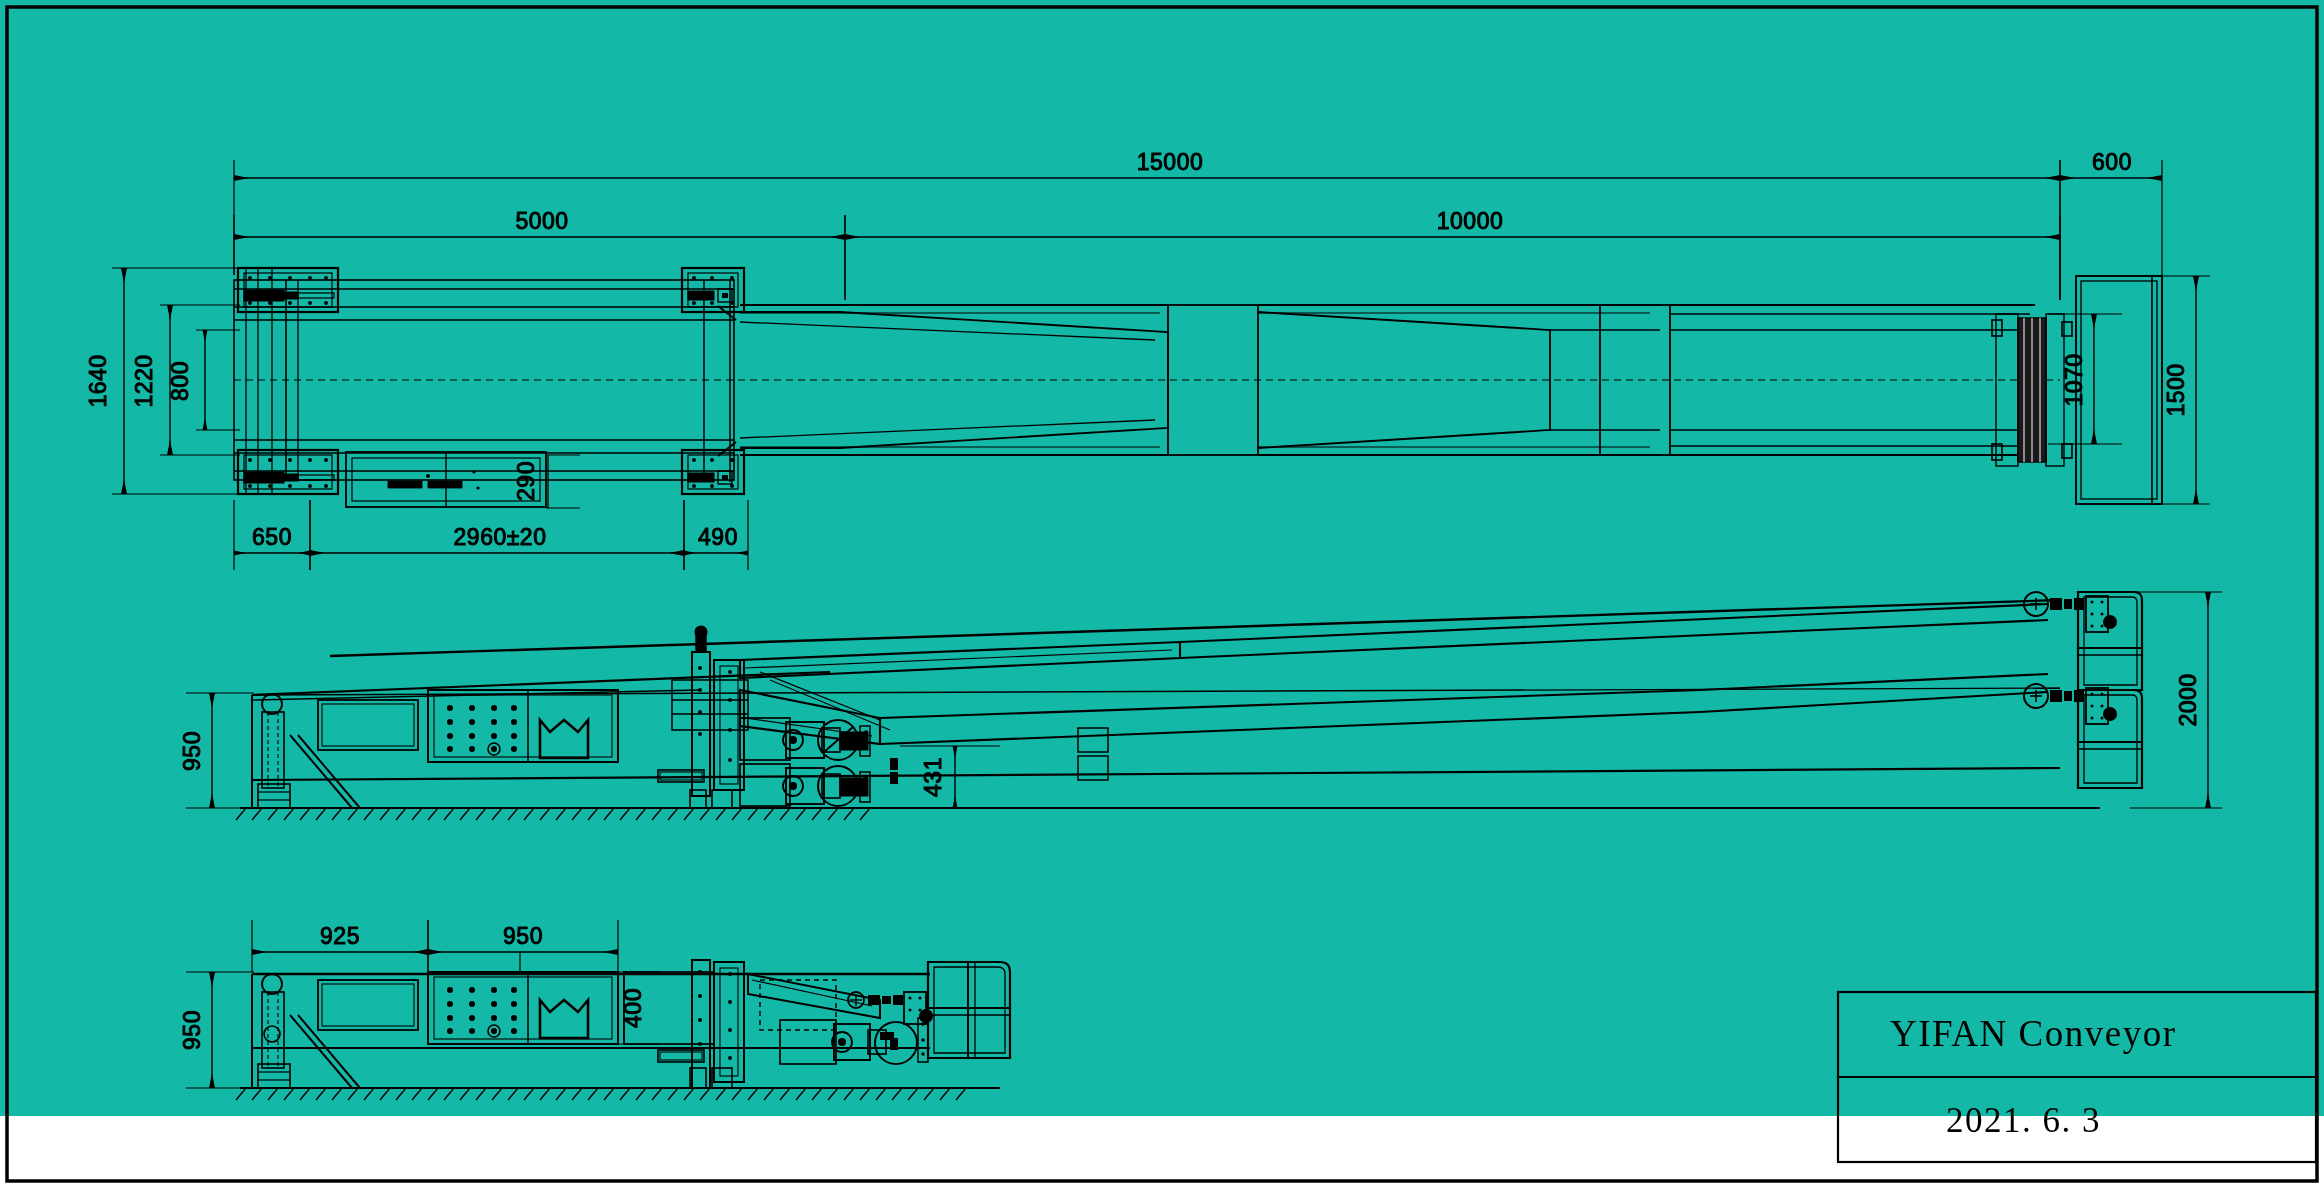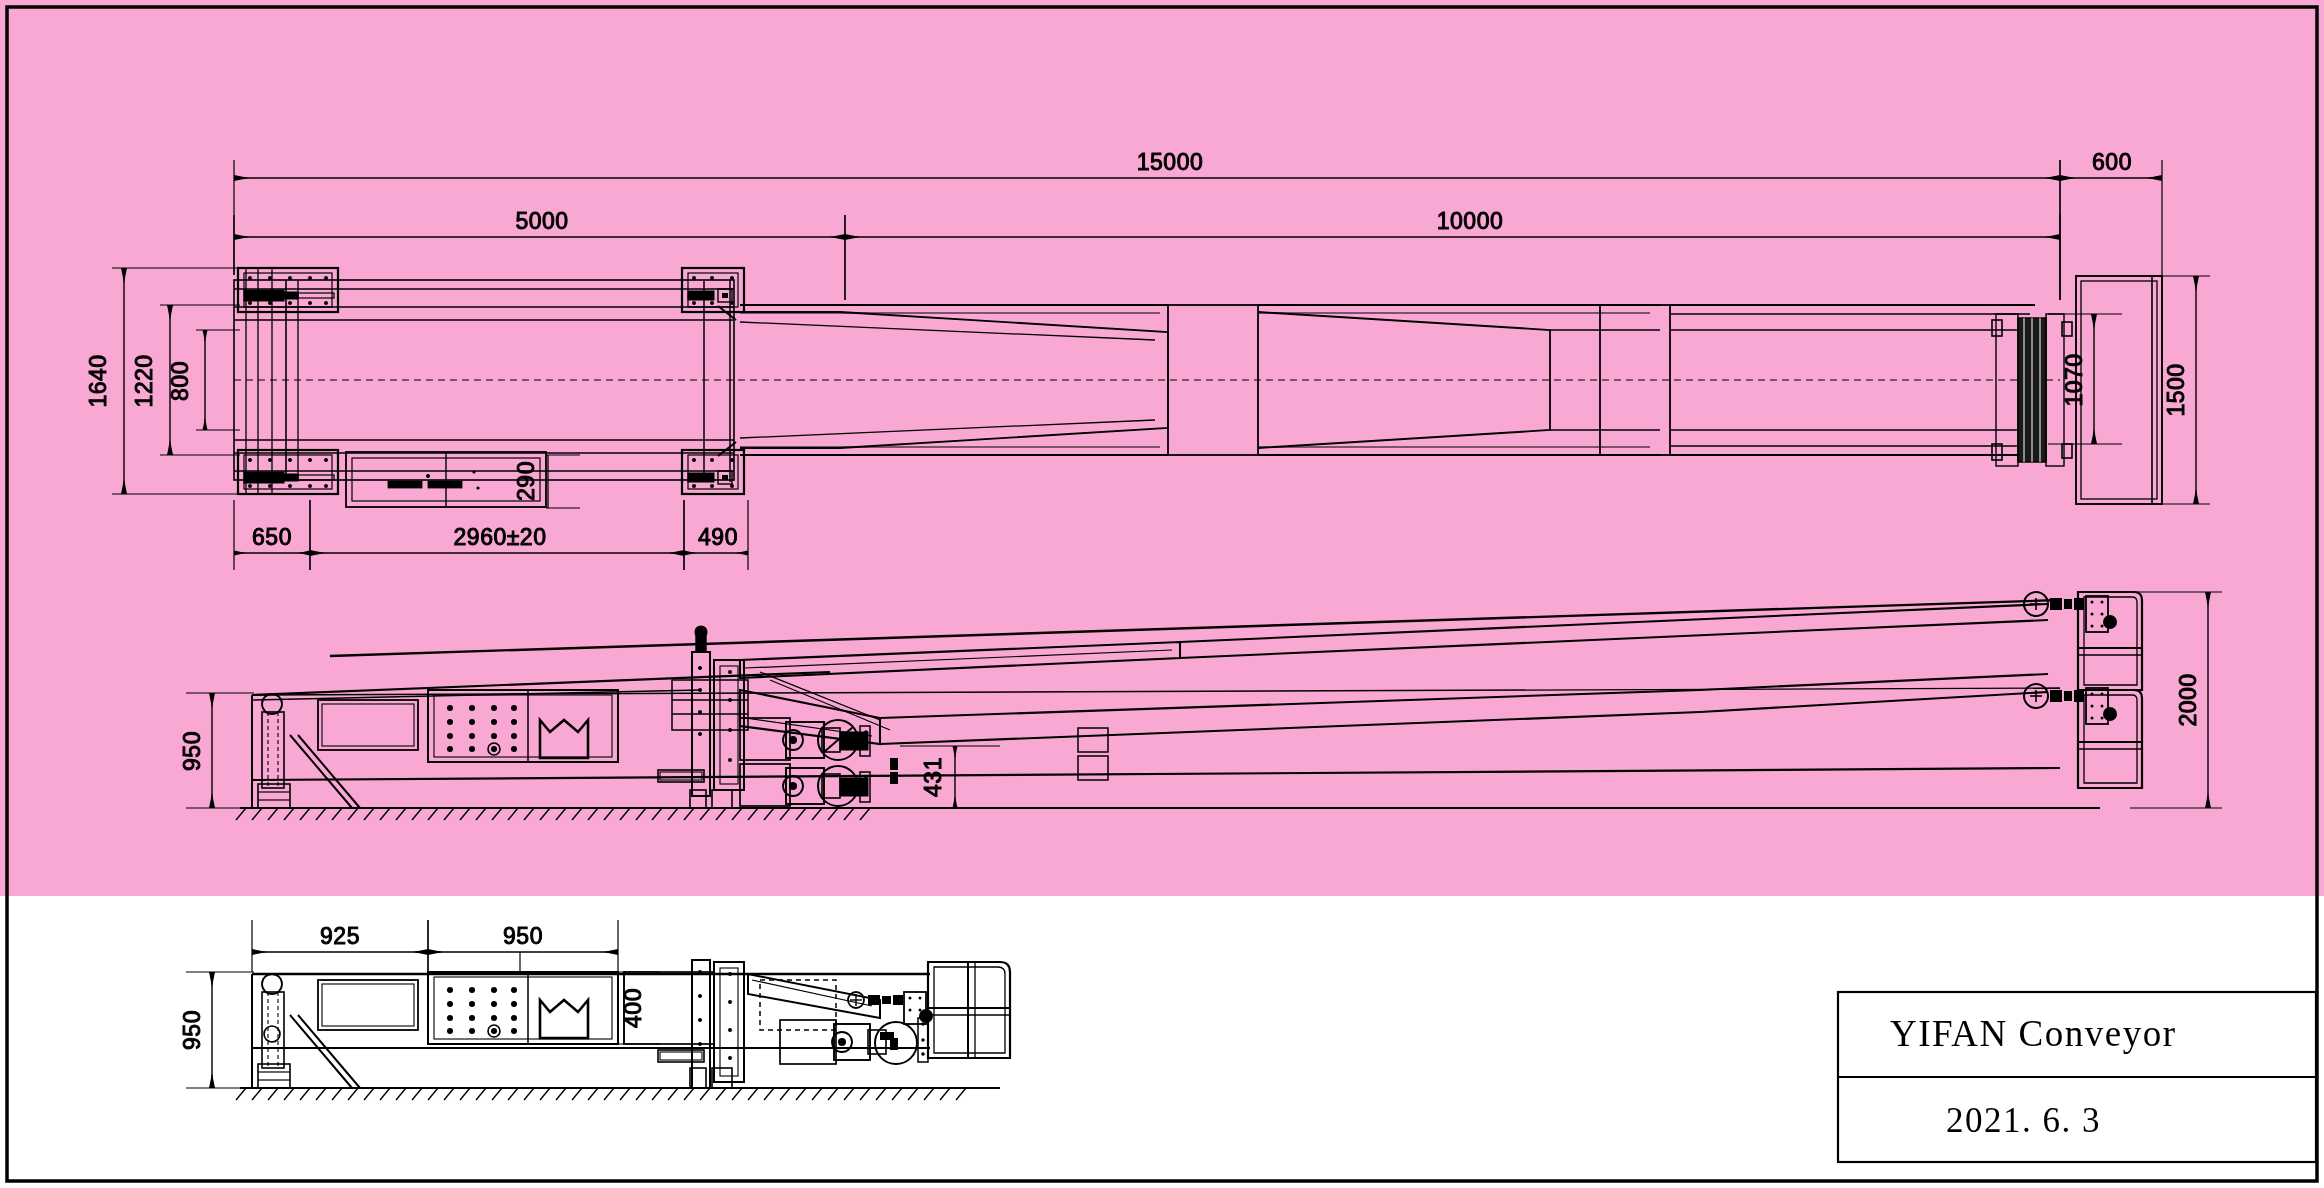--- a/index.html
+++ b/index.html
@@ -9,22 +9,22 @@
   }
   body {
     width: 2324px;
     height: 1188px;
     font-family: "Liberation Sans", sans-serif;
     overflow: hidden;
   }
   #sheet {
     position: relative;
     width: 2324px;
-    height: 896px;
-    background: #f9a8d4;
+    height: 1116px;
+    background: #14b8a6;
   }
   #sheet svg {
     position: absolute;
     top: 0;
     left: 0;
     width: 2324px;
     height: 1188px;
   }
   .dimtext {
     font-family: "Liberation Sans", sans-serif;

